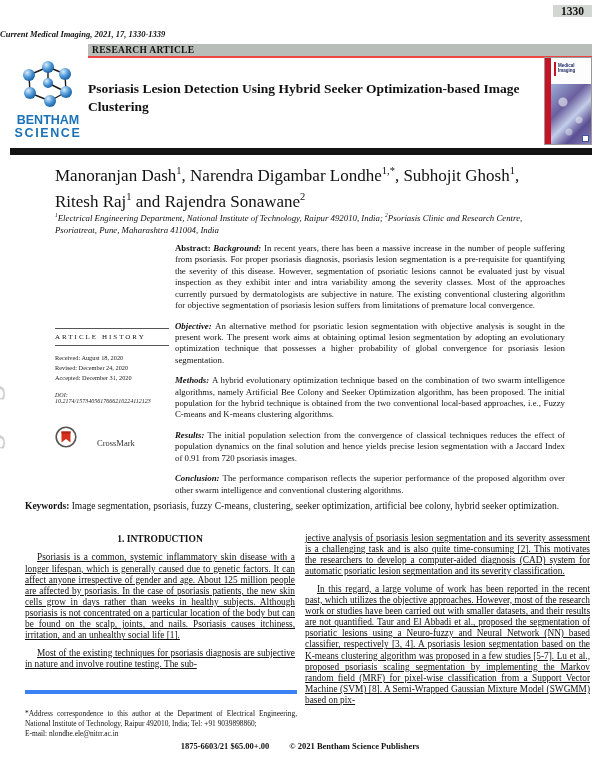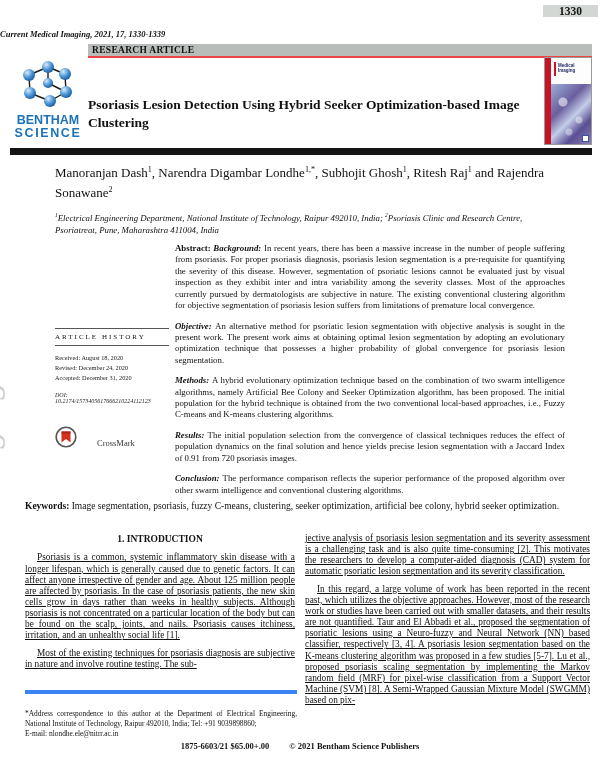--- a/index.html
+++ b/index.html
@@ -13,52 +13,52 @@
   .watermark {
     position:absolute; left:6px; bottom:4px; z-index:0;
     transform-origin:0 100%; transform:rotate(-90deg);
     white-space:nowrap; font-style:italic; font-size:36px;
     color:#cdd1d6; letter-spacing:1px;
   }
   .layer { position:absolute; z-index:1; }
   
   .reprint { left:10px; top:8px; font-size:9px; font-weight:bold; font-style:italic;
              background:#d3d7d3; padding:0 3px; }
-  .pagenum { right:2px; top:5px; font-size:11.5px; font-weight:bold;
-             background:#d3d7d3; padding:0 16px; }
+  .pagenum { right:8px; top:5px; font-size:11.5px; font-weight:bold;
+             background:#d3d7d3; padding:0 8px; }
   .jcite   { left:0; right:0; top:29px; text-align:left; font-size:8.5px;
              font-weight:bold; font-style:italic; }
   .banner  { left:88px; top:44px; width:504px; height:14px; background:#b9bdb9;
              border-bottom:2px solid #ef4444; font-size:9.5px; font-weight:bold;
              line-height:13px; padding-left:4px; letter-spacing:.3px; }
   
   .logo { left:12px; top:60px; width:72px; text-align:center; }
   .logo .lg-txt { color:#1b72b8; font-family:"Liberation Sans", sans-serif;
                   font-weight:bold; font-size:12.5px; line-height:1; }
   .logo .lg-txt.sc { letter-spacing:1.6px; }
-  .title { left:88px; top:96px; width:450px; font-size:13.5px; font-weight:bold;
+  .title { left:88px; top:80px; width:450px; font-size:13.5px; font-weight:bold;
            line-height:1.35; }
   .cover { left:544px; top:57px; width:48px; height:88px; border:1px solid #999;
            background:#fff; overflow:hidden; }
   .cover-stripe { position:absolute; left:0; top:0; width:6px; height:100%; background:#c41425; }
   .cover-top { position:absolute; left:6px; top:0; right:0; height:26px; background:#fdfdfd; }
   .cover-redline { position:absolute; left:3px; top:4px; width:2px; height:14px; background:#c41425; }
   .cover-title { position:absolute; left:7px; top:6px; font-family:"Liberation Sans", sans-serif;
                  font-size:4.5px; font-weight:bold; color:#222a66; line-height:1.1; width:34px; }
   .cover-img { position:absolute; left:6px; top:26px; right:0; bottom:0;
                background:
                  radial-gradient(circle at 30% 30%, rgba(255,255,255,.55) 0 4px, transparent 5px),
                  radial-gradient(circle at 70% 60%, rgba(255,255,255,.45) 0 3px, transparent 4px),
                  radial-gradient(circle at 45% 80%, rgba(255,255,255,.4) 0 3px, transparent 4px),
                  linear-gradient(135deg,#9db0da 0%,#6b5f9e 35%,#c3cde8 55%,#5a4f93 75%,#8a7fb5 100%); }
   .cover-logo-sq { position:absolute; right:2px; bottom:2px; width:7px; height:7px;
                    background:#fff; border:1px solid #3a55a0; }
   .hdr-bar { left:10px; top:148px; width:582px; height:7px; background:#141414; }
   
-  .authors { left:55px; top:163px; width:500px; font-size:13px; line-height:1.55; }
+  .authors { left:55px; top:163px; width:500px; font-size:17px; line-height:1.55; }
   .authors sup, .affil sup { font-size:62%; vertical-align:super; line-height:0; }
   .affil { left:55px; top:212px; width:510px; font-size:8.8px; font-style:italic; line-height:1.4; }
   
   .hist { left:55px; top:328px; width:114px; }
   .hist-head { font-size:7px; font-weight:normal; letter-spacing:2px;
                border-top:1px solid #555; border-bottom:1px solid #555; padding:4px 0; }
   .hist-dates { margin-top:7px; font-size:6.3px; line-height:1.6; color:#222; }
   .hist-doi { margin-top:9px; font-size:6px; font-style:italic; word-break:break-all; color:#222; }
   .crossmark { margin-top:22px; display:flex; align-items:flex-end; gap:20px; cursor:pointer; }
   .crossmark .cm-label { font-size:8.5px; color:#333; }

